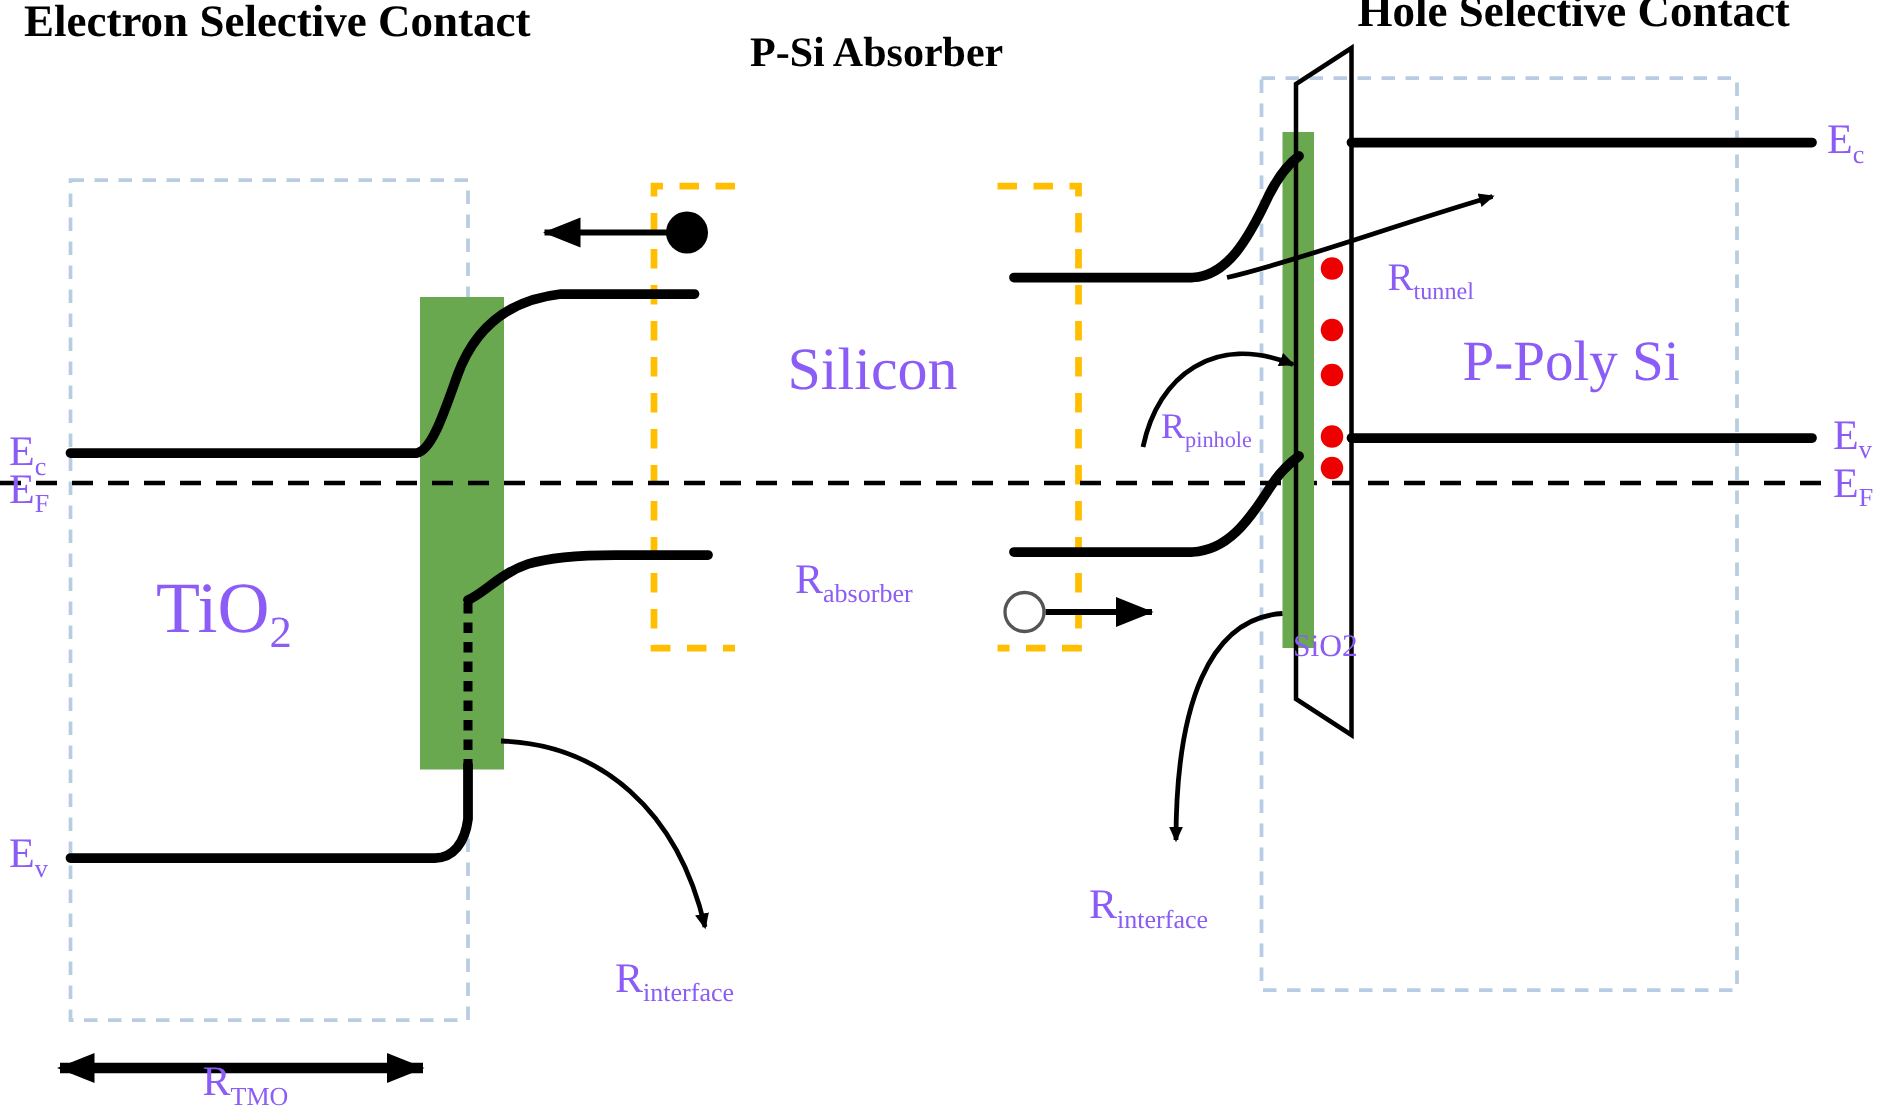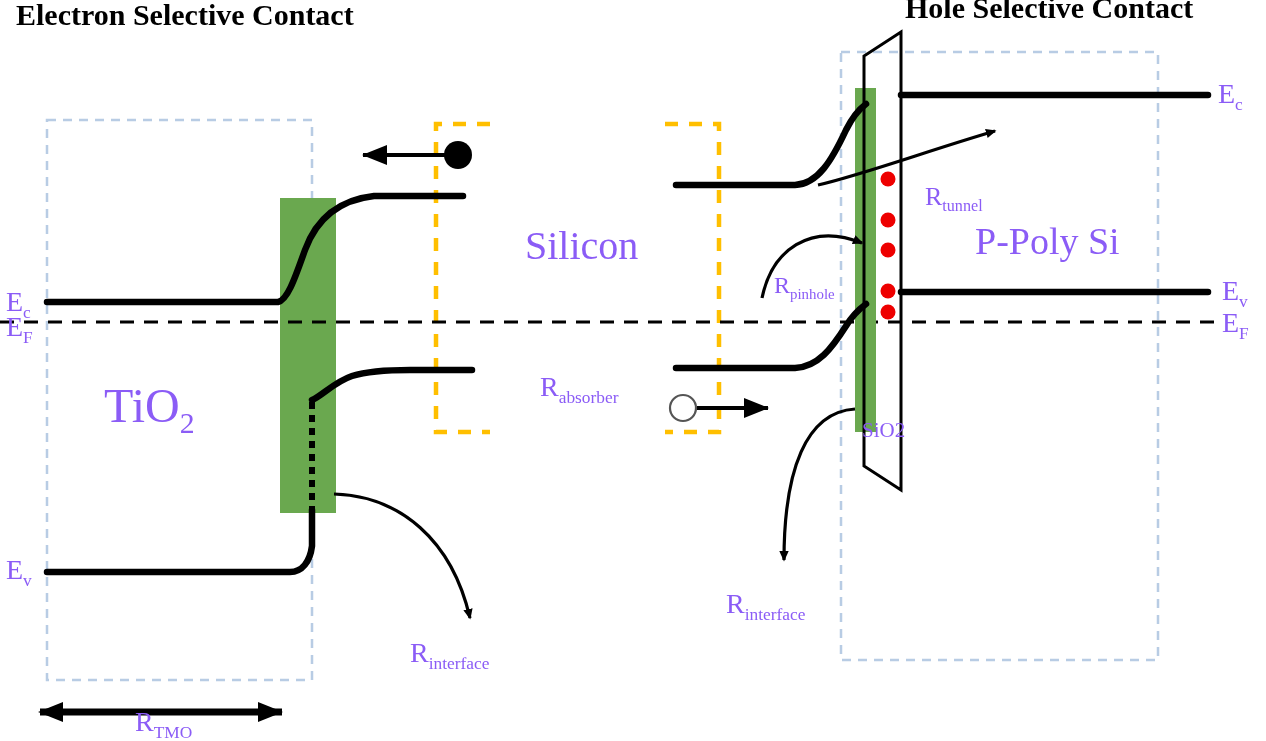--- a/index.html
+++ b/index.html
@@ -19,23 +19,23 @@
   .n-sio2{font-size:21px;left:862px;top:418px;}
   .e-ecL{font-size:28px;left:6px;top:286px;}
   .e-efL{font-size:28px;left:6px;top:311px;}
   .e-evL{font-size:28px;left:6px;top:554px;}
   .e-ecR{font-size:28px;left:1218px;top:78px;}
   .e-evR{font-size:28px;left:1222px;top:275px;}
   .e-efR{font-size:28px;left:1222px;top:307px;}
   .r-tmo{font-size:28px;left:135px;top:706px;}
   .r-intL{font-size:28px;left:410px;top:637px;}
   .r-intR{font-size:28px;left:726px;top:588px;}
-  .r-abs{font-size:28px;left:530px;top:371px;margin-left:10px;}
+  .r-abs{font-size:28px;left:530px;top:371px;}
   .r-pin{font-size:24px;left:774px;top:272px;}
-  .r-tun{font-size:26px;left:925px;top:170px;margin-top:12px;}
+  .r-tun{font-size:26px;left:925px;top:170px;}
 </style>
 </head>
 <body>
 
 <div id="stage">
 
 <svg id="diagram" viewBox="0 0 1266 741">
   <defs>
     <marker id="arrHead" markerWidth="11" markerHeight="11" refX="9" refY="5.5" orient="auto" markerUnits="userSpaceOnUse">
       <path d="M0,0.8 L10.5,5.5 L0,10.2 z" fill="#000"></path>
@@ -94,20 +94,21 @@
   <circle cx="888" cy="312" r="7.5" fill="#ee0000"></circle>
 
   <path d="M818,185 C862,175 930,150 995,131" fill="none" stroke="#000" stroke-width="3.2" marker-end="url(#arrHead)"></path>
 
   <path d="M762,298 C772,250 810,222 862,243" fill="none" stroke="#000" stroke-width="3.2" marker-end="url(#arrHead)"></path>
 
   <path d="M855,409 C806,412 784,470 784,560" fill="none" stroke="#000" stroke-width="3.2" marker-end="url(#arrHead)"></path>
 </svg>
 
 <div class="hdr t-left">Electron Selective Contact</div>
+<div class="hdr t-mid">P-Si Absorber</div>
 <div class="hdr t-right">Hole Selective Contact</div>
 
 <div class="lbl n-tio2"><span>TiO</span><span class="sub">2</span></div>
 <div class="lbl n-silicon">Silicon</div>
 <div class="lbl n-ppoly">P-Poly Si</div>
 <div class="lbl n-sio2">SiO2</div>
 
 <div class="lbl e-ecL"><span>E</span><span class="sub">c</span></div>
 <div class="lbl e-efL"><span>E</span><span class="sub">F</span></div>
 <div class="lbl e-evL"><span>E</span><span class="sub">v</span></div>

